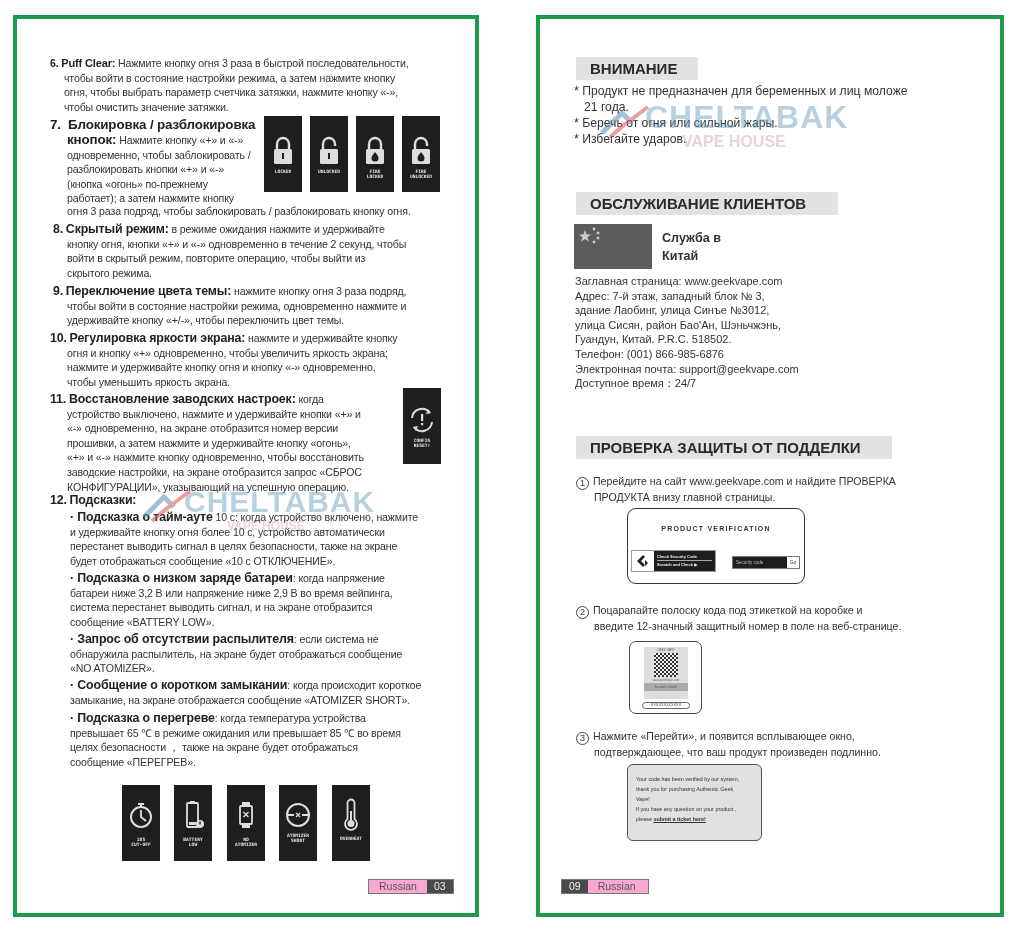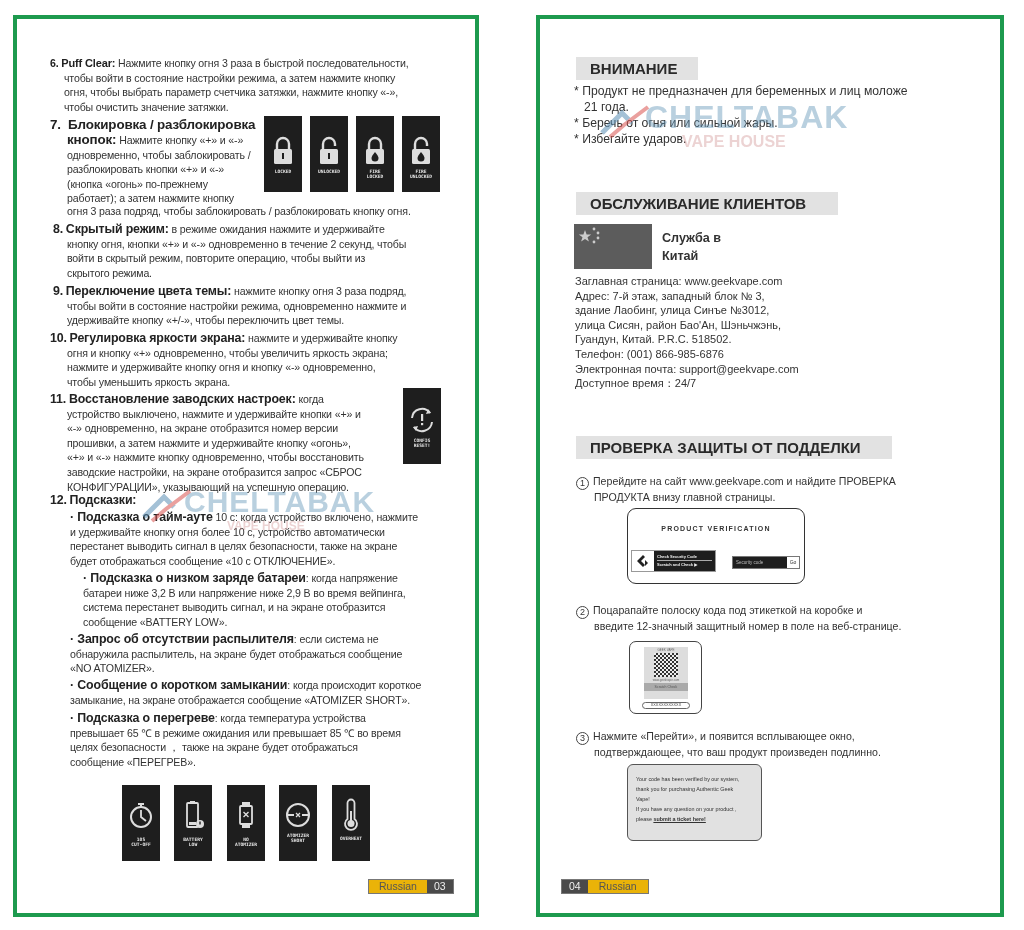--- a/index.html
+++ b/index.html
@@ -9,21 +9,21 @@
 #p3{left:13px;top:15px;width:466px;height:902px}
 #p4{left:536px;top:15px;width:468px;height:902px}
 .abs{position:absolute}
 .t{font-family:"Liberation Sans",sans-serif;font-size:10.6px;line-height:14.6px;color:#333;letter-spacing:-0.15px}
 .t b{color:#222}
 .h{font-weight:bold;font-size:12.4px;color:#222}
 .icon-card{position:absolute;background:#1e1e1e;width:38px;height:76px}
 .icon-card svg{position:absolute;left:0;top:0}
 .cap{position:absolute;left:0;width:100%;text-align:center;color:#e8e8e8;font-family:"DejaVu Sans Mono",monospace;font-weight:bold;font-size:4.6px;line-height:5.4px}
 .pgtag{position:absolute;display:flex;height:15px;font-family:"Liberation Sans",sans-serif;font-size:10.5px;line-height:13px;border:1px solid #777}
-.pgtag .lang{background:#eab308;color:#555;padding:0 10px;text-align:center}
+.pgtag .lang{background:#f9a8d4;color:#555;padding:0 10px;}
 .pgtag .num{background:#4a4a4a;color:#eee;padding:0 7px}
 .sechead{position:absolute;background:#e2e2e2;border-radius:0;font-family:"Liberation Sans",sans-serif;font-weight:bold;color:#2a2a2a;font-size:15px;line-height:23px;padding-left:14px;height:23px}
 .rt{font-family:"Liberation Sans",sans-serif;font-size:12.2px;line-height:16px;color:#333}
 .addr{font-family:"Liberation Sans",sans-serif;font-size:11px;line-height:14.6px;color:#333}
 .stepnum{display:inline-block;width:13px;height:13px;border:1px solid #444;border-radius:50%;font-size:9px;line-height:11px;text-align:center;margin-right:4px;vertical-align:-1px}
 .step{font-family:"Liberation Sans",sans-serif;font-size:10.6px;line-height:15.5px;color:#333}
 .wm{position:absolute;font-family:"Liberation Sans",sans-serif;font-weight:bold;pointer-events:none}
 </style>
 </head>
 <body>
@@ -133,21 +133,21 @@
   <div class="abs t" style="left:33px;top:474px">
     <b class="h">12.</b> <b class="h">Подсказки:</b>
   </div>
 
   <div class="abs t" style="left:53px;top:491px;width:410px">
     <div><b class="h">· Подсказка о тайм-ауте</b><span> 10 с:</span> <span>когда устройство включено, нажмите</span></div>
     <div>и удерживайте кнопку огня более 10 с, устройство автоматически</div>
     <div>перестанет выводить сигнал в целях безопасности, также на экране</div>
     <div>будет отображаться сообщение «10 с ОТКЛЮЧЕНИЕ».</div>
   </div>
-  <div class="abs t" style="left:66px;top:552px;width:410px">
+  <div class="abs t" style="left:53px;top:552px;width:410px">
     <div><b class="h">· Подсказка о низком заряде батареи</b><span>: когда напряжение</span></div>
     <div>батареи ниже 3,2 В или напряжение ниже 2,9 В во время вейпинга,</div>
     <div>система перестанет выводить сигнал, и на экране отобразится</div>
     <div>сообщение «BATTERY LOW».</div>
   </div>
   <div class="abs t" style="left:53px;top:613px;width:410px">
     <div><b class="h">· Запрос об отсутствии распылителя</b><span>: если система не</span></div>
     <div>обнаружила распылитель, на экране будет отображаться сообщение</div>
     <div>«NO ATOMIZER».</div>
   </div>
@@ -318,21 +318,21 @@
 
   <div class="abs" style="left:87px;top:745px;width:135px;height:77px;border:1.5px solid #555;border-radius:6px;background:#e1e1e1;padding:9px 8px;font-family:'Liberation Sans',sans-serif;font-size:5.4px;line-height:10px;color:#333">
     <div>Your code has been verified by our system,</div>
     <div>thank you for purchasing Authentic Geek</div>
     <div>Vape!</div>
     <div>If you have any question on your product ,</div>
     <div><span>please </span><span style="text-decoration:underline;font-weight:bold">submit a ticket here!</span></div>
   </div>
 
   <div class="pgtag" style="left:21px;top:860px">
-    <span class="num">04</span>
+    <span class="num">09</span>
     <span class="lang" style="width:60px">Russian</span>
   </div>
 
   <div class="wm" style="left:60px;top:78px;width:260px;height:60px">
     <svg width="50" height="40" viewBox="0 0 50 40" style="position:absolute;left:0;top:6px;opacity:.55">
         <path d="M2 30 L22 10 L32 20" fill="none" stroke="#5b8fb5" stroke-width="5"></path>
         <path d="M10 34 L24 22 L48 4" fill="none" stroke="#d9534f" stroke-width="4"></path>
       </svg>
     <div style="position:absolute;left:45px;top:2px;font-size:32px;color:rgba(100,150,185,.45);letter-spacing:1px">CHELTABAK</div>
     <div style="position:absolute;left:82px;top:36px;font-size:16px;color:rgba(200,130,130,.35)">VAPE HOUSE</div>

